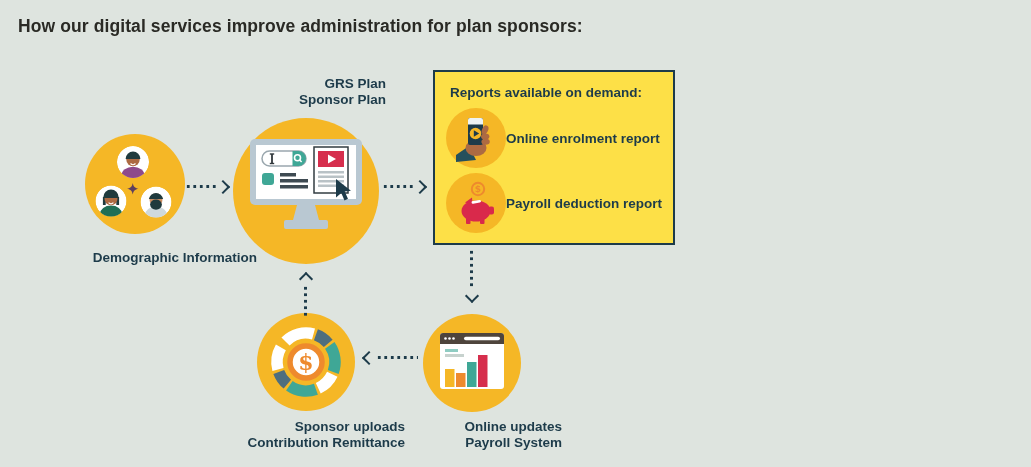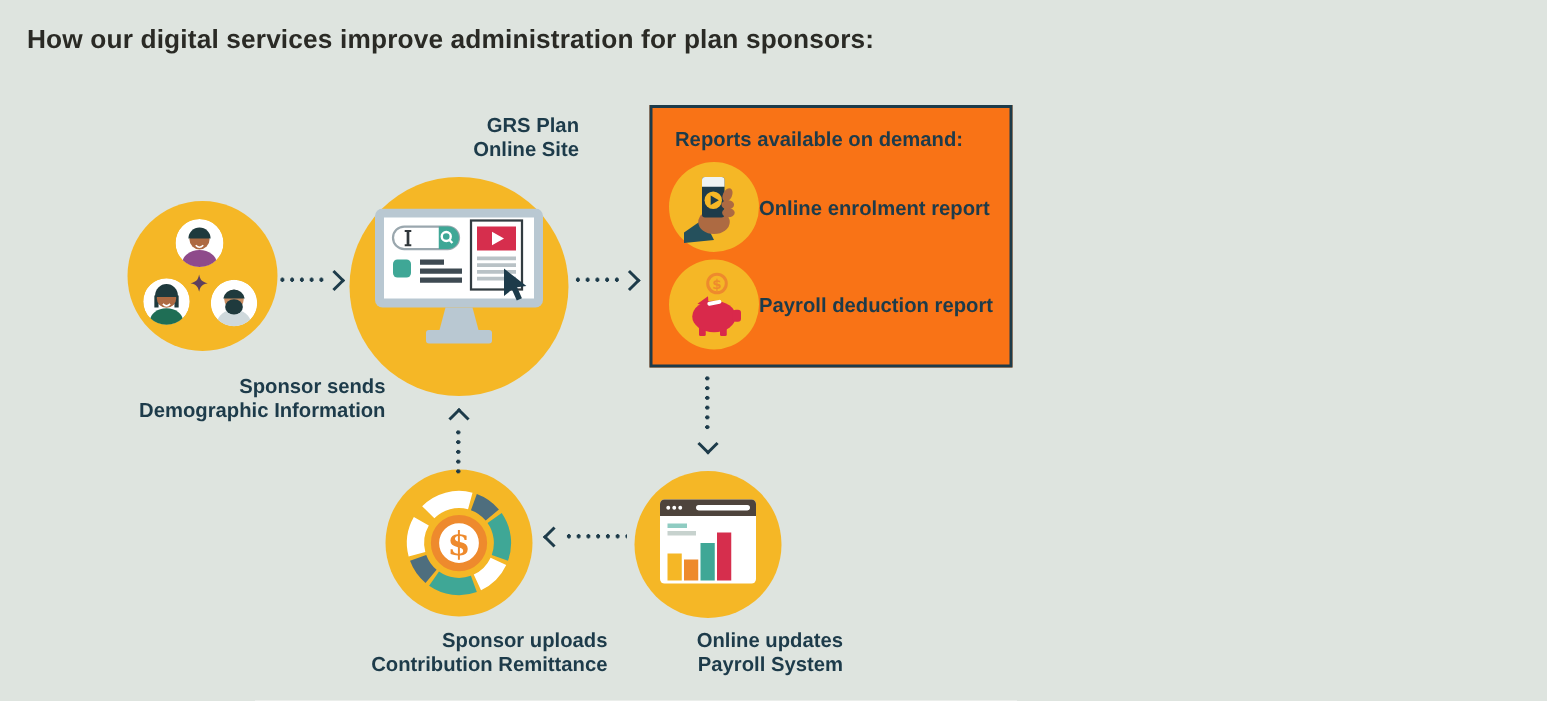--- a/index.html
+++ b/index.html
@@ -22,21 +22,21 @@
   
   .arrow{position:absolute;}
   .dots-h{position:absolute;height:3px;background-image:radial-gradient(circle,var(--navy) 1.4px,transparent 1.5px);background-size:6.5px 3px;background-repeat:repeat-x;}
   .dots-v{position:absolute;width:3px;background-image:radial-gradient(circle,var(--navy) 1.4px,transparent 1.5px);background-size:3px 6.5px;background-repeat:repeat-y;}
   .chev{position:absolute;width:8px;height:8px;border-top:2.2px solid var(--navy);border-right:2.2px solid var(--navy);}
   .chev-r{transform:rotate(45deg);}
   .chev-l{transform:rotate(-135deg);}
   .chev-d{transform:rotate(135deg);}
   .chev-u{transform:rotate(-45deg);}
   
-  .panel{position:absolute;left:433px;top:70px;width:242px;height:175px;background:#f97316;border:2px solid var(--navy);box-sizing:border-box;}
+  .panel{position:absolute;left:433px;top:70px;width:242px;height:175px;background:#fde047;border:2px solid var(--navy);box-sizing:border-box;}
   .panel-title{position:absolute;left:15px;top:13px;font-size:13.5px;font-weight:bold;color:var(--navy);}
   .report-row{position:absolute;left:11px;display:flex;align-items:center;height:60px;}
   .icon-circle{width:60px;height:60px;border-radius:50%;background:var(--yellow);flex:0 0 auto;display:flex;align-items:center;justify-content:center;}
   .report-label{font-size:13.5px;font-weight:bold;color:var(--navy);white-space:nowrap;}
 </style>
 </head>
 <body>
 
 <div class="canvas">
 
@@ -80,32 +80,31 @@
         <ellipse cx="71" cy="81" rx="11" ry="8.5" fill="#cfd9dc"></ellipse>
         <circle cx="71" cy="65.7" r="6.5" fill="#c98d62"></circle>
         <ellipse cx="71" cy="70.6" rx="5.9" ry="5.1" fill="#1f3a3d"></ellipse>
         <path d="M63.9,65 a7.2,7.2 0 0 1 14.2,0 Z" fill="#1f3a3d"></path>
       </g>
 
       <path transform="translate(42,49) scale(1.15)" d="M5,0C5.7,3.3 6.7,4.3 10,5C6.7,5.7 5.7,6.7 5,10C4.3,6.7 3.3,5.7 0,5C3.3,4.3 4.3,3.3 5,0Z" fill="#5e3f5e"></path>
     </svg>
   </div>
   <div class="node-label" style="left:17px;top:250px;width:240px;">
-    <div>Sponsor sends</div>
     <div>Demographic Information</div>
   </div>
 
   <div class="arrow" style="left:185px;top:180px;width:44px;height:13px;">
     <div class="dots-h" style="left:0;top:5px;width:31px;"></div>
     <span class="chev chev-r" style="right:1px;top:2px;"></span>
   </div>
 
   <div class="node-label" style="left:226px;top:76px;width:160px;">
     <div>GRS Plan</div>
-    <div>Online Site</div>
+    <div>Sponsor Plan</div>
   </div>
   <div class="ycircle" style="left:233px;top:118px;width:146px;height:146px;">
     <svg width="112" height="96" viewBox="0 0 112 96" style="position:absolute;left:17px;top:21px;">
 
       <polygon points="47,66 65,66 69,81 43,81" fill="#b9c8d2"></polygon>
       <rect x="34" y="81" width="44" height="9" rx="2" fill="#b9c8d2"></rect>
 
       <rect x="0" y="0" width="112" height="66" rx="5" fill="#b9c8d2"></rect>
       <rect x="6" y="6" width="100" height="54" fill="#ffffff"></rect>
 

